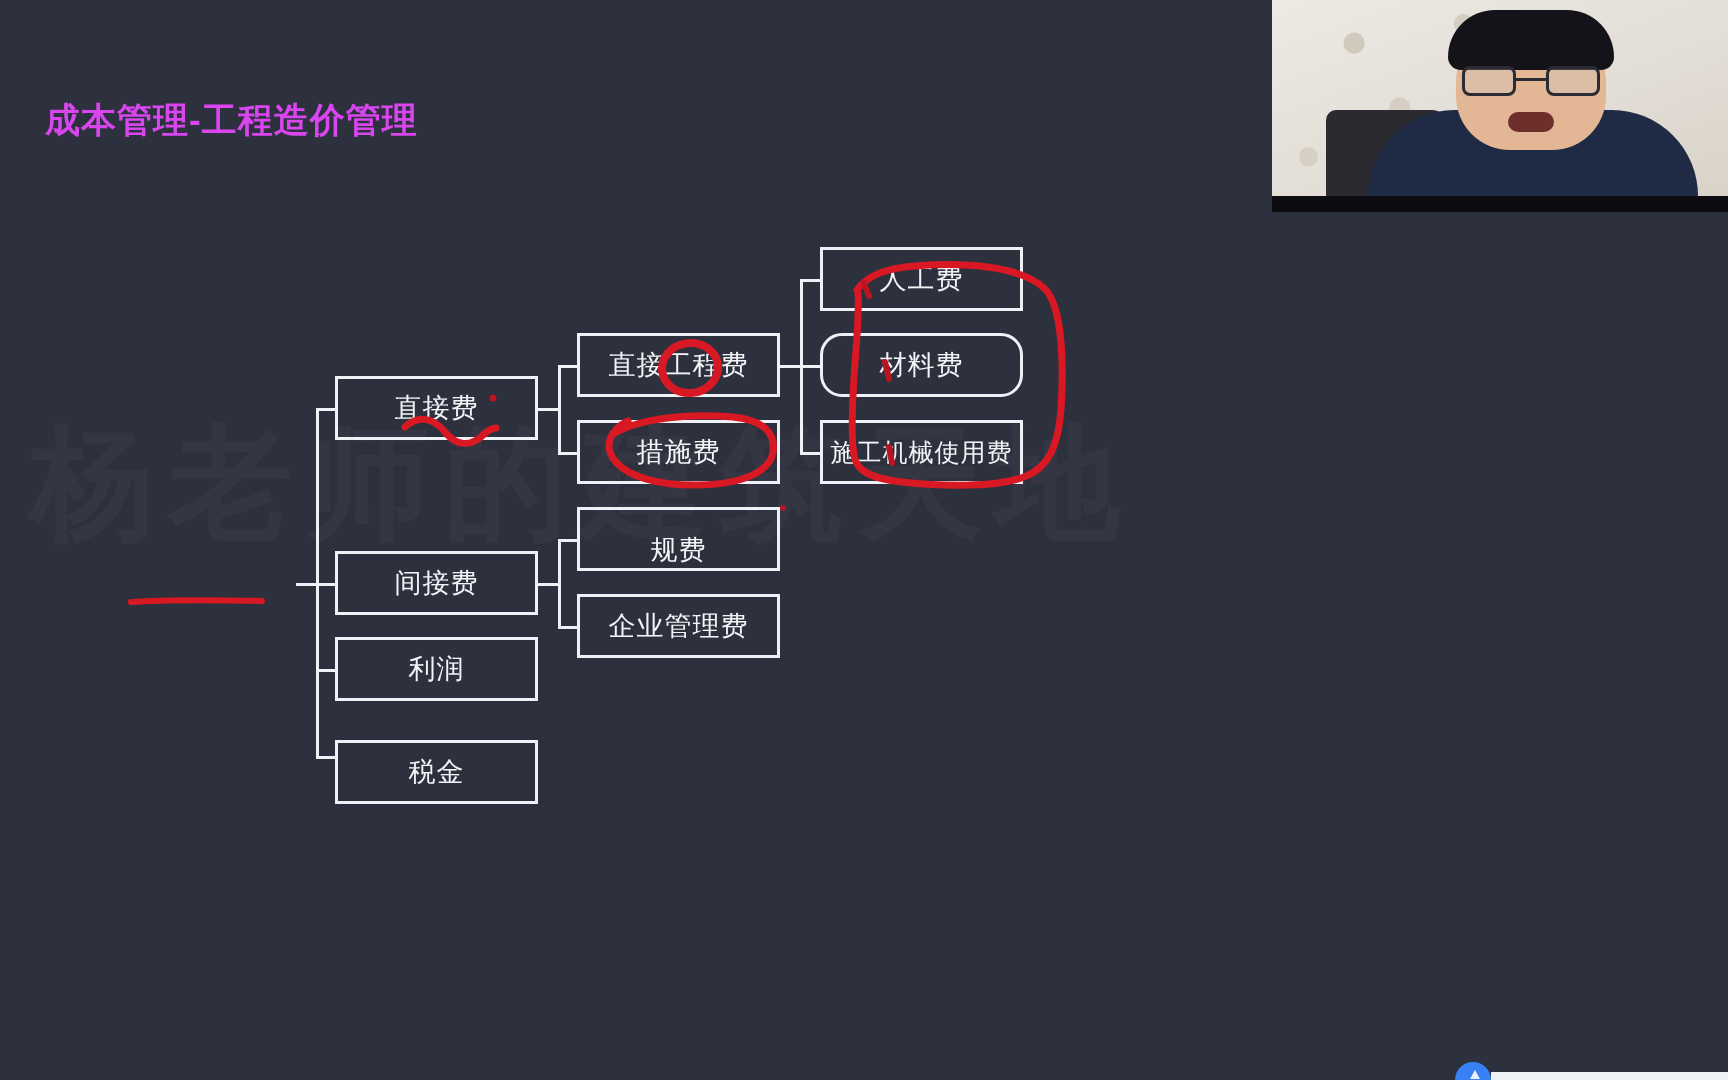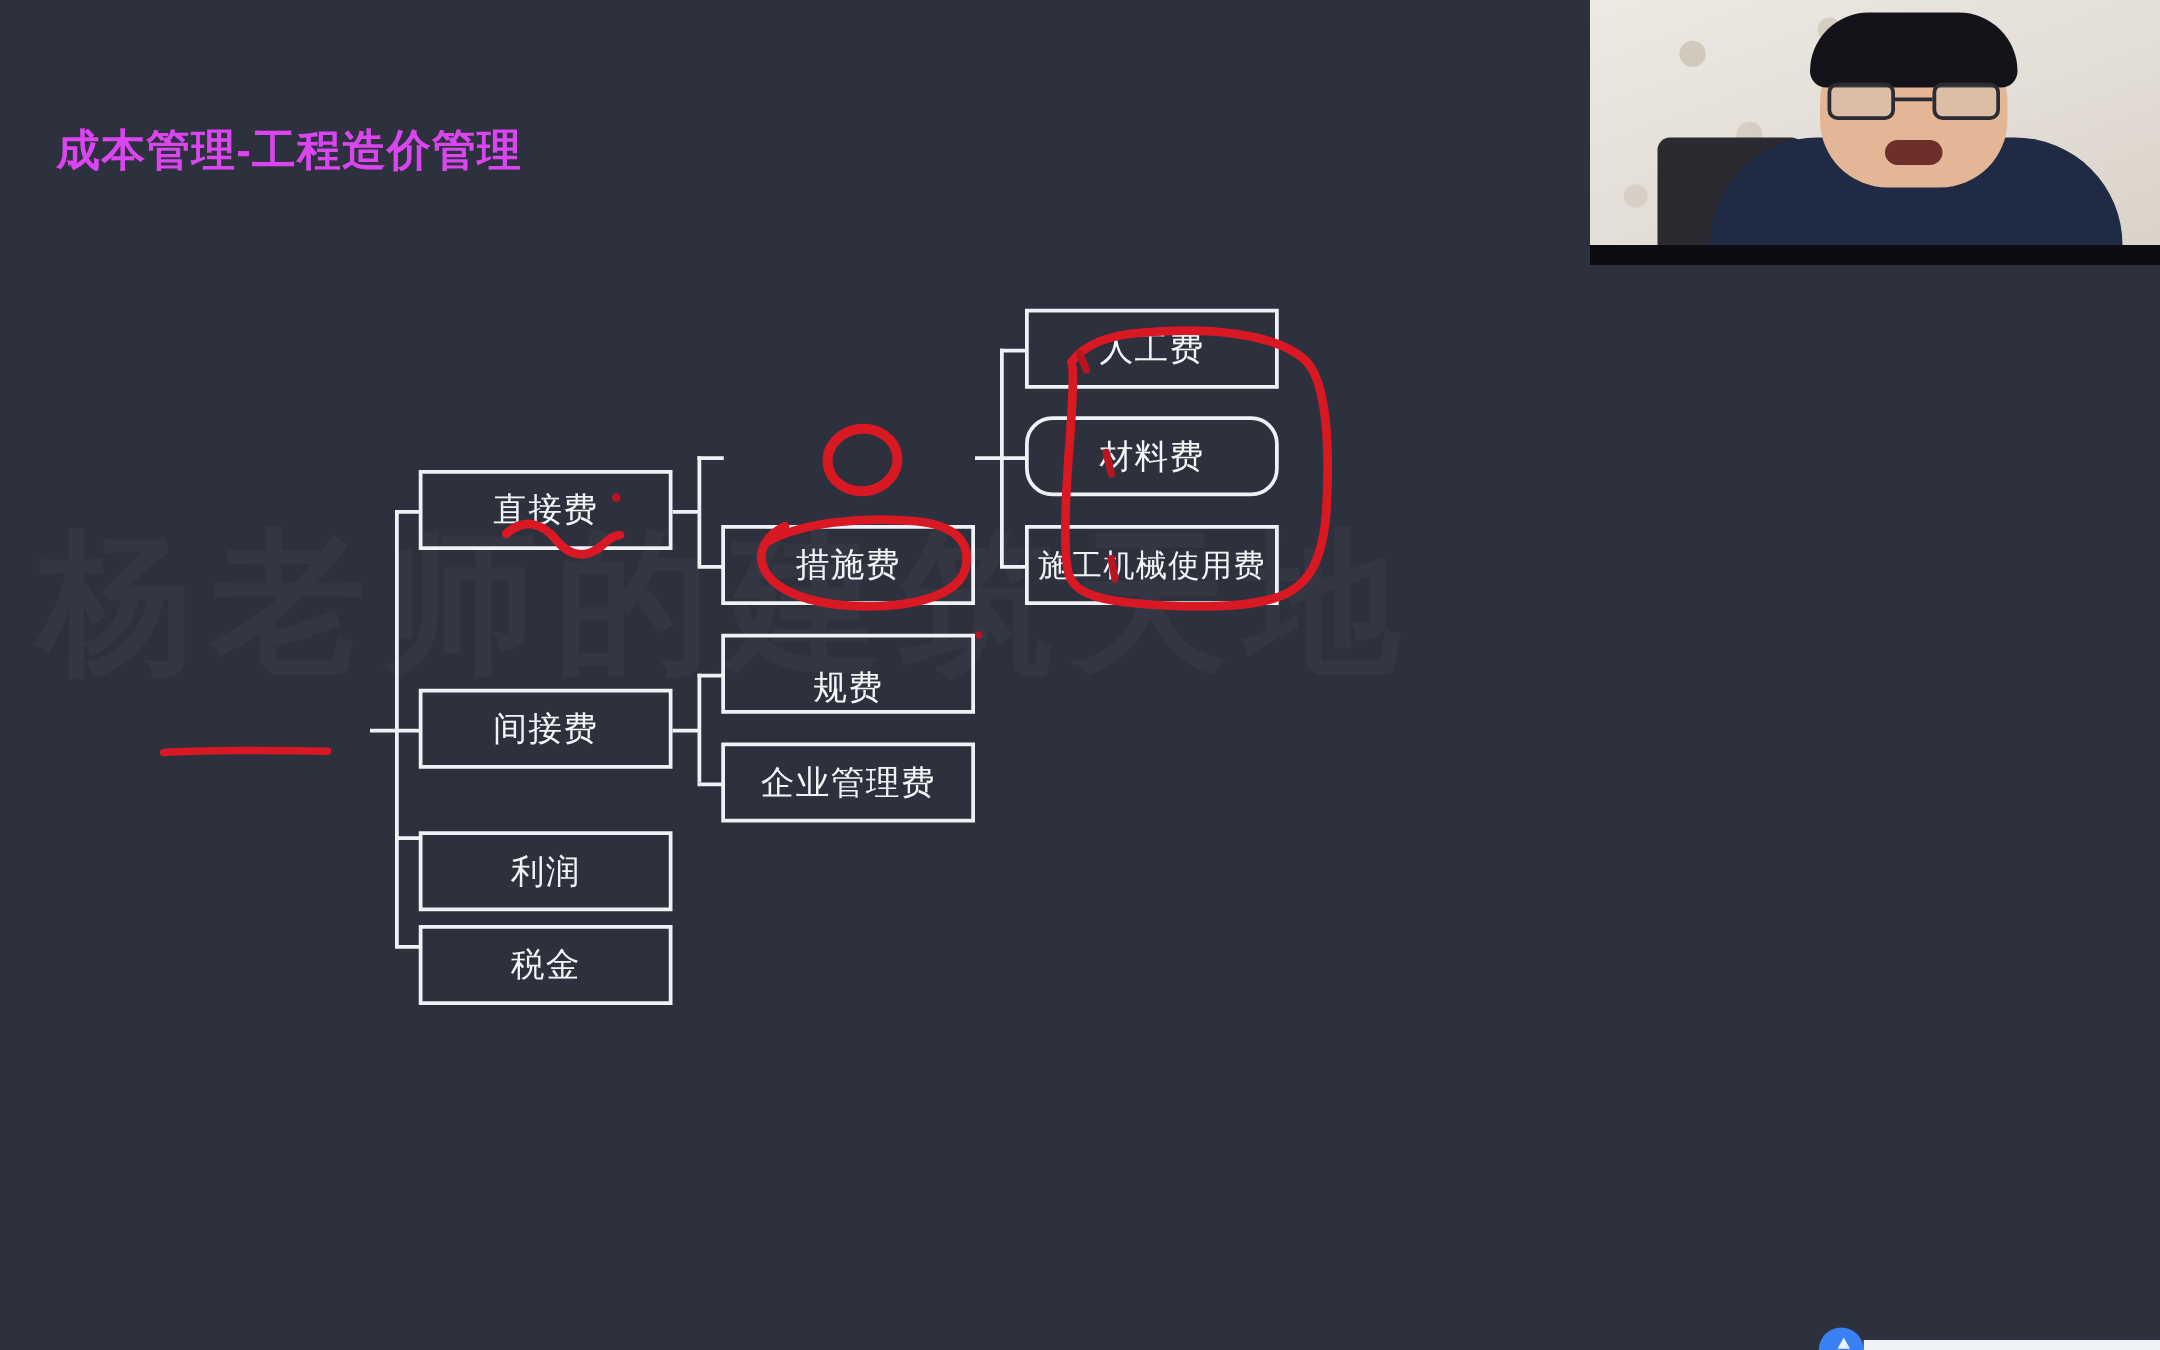--- a/index.html
+++ b/index.html
@@ -248,28 +248,31 @@
 
 
     <div class="node" style="left:335px; top:376px; width:203px; height:64px;">
       <span>直接费</span>
     </div>
 
     <div class="node" style="left:335px; top:551px; width:203px; height:64px;">
       <span>间接费</span>
     </div>
 
-    <div class="node" style="left:335px; top:637px; width:203px; height:64px;margin-top:28px;">
+    <div class="node" style="left:335px; top:637px; width:203px; height:64px;">
       <span>利润</span>
     </div>
 
     <div class="node" style="left:335px; top:724px; width:203px; height:64px;margin-top:16px;">
       <span>税金</span>
     </div>
 
+    <div class="node" style="left:577px; top:333px; width:203px; height:64px;">
+      <span>直接工程费</span>
+    </div>
 
     <div class="node" style="left:577px; top:420px; width:203px; height:64px;">
       <span>措施费</span>
     </div>
 
     <div class="node" style="left:577px; top:507px; width:203px; height:64px;align-items:flex-end;">
       <span>规费</span>
     </div>
 
     <div class="node" style="left:577px; top:594px; width:203px; height:64px;">

